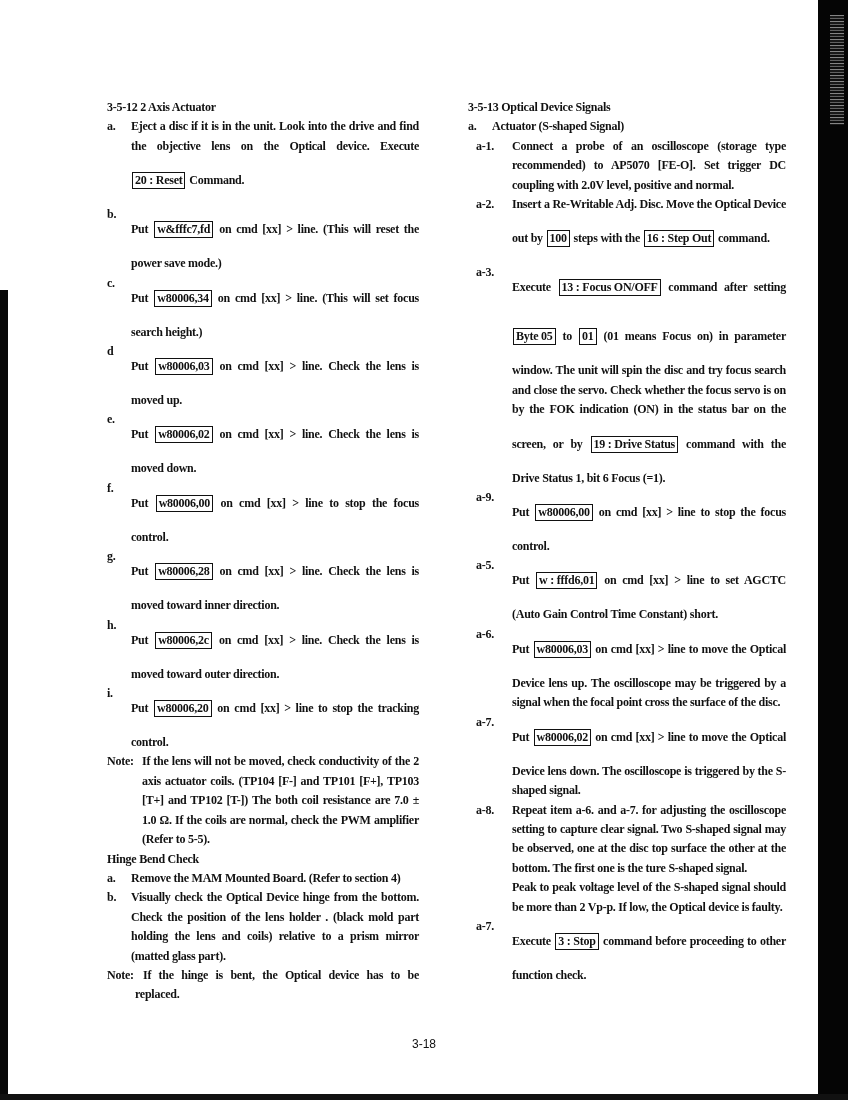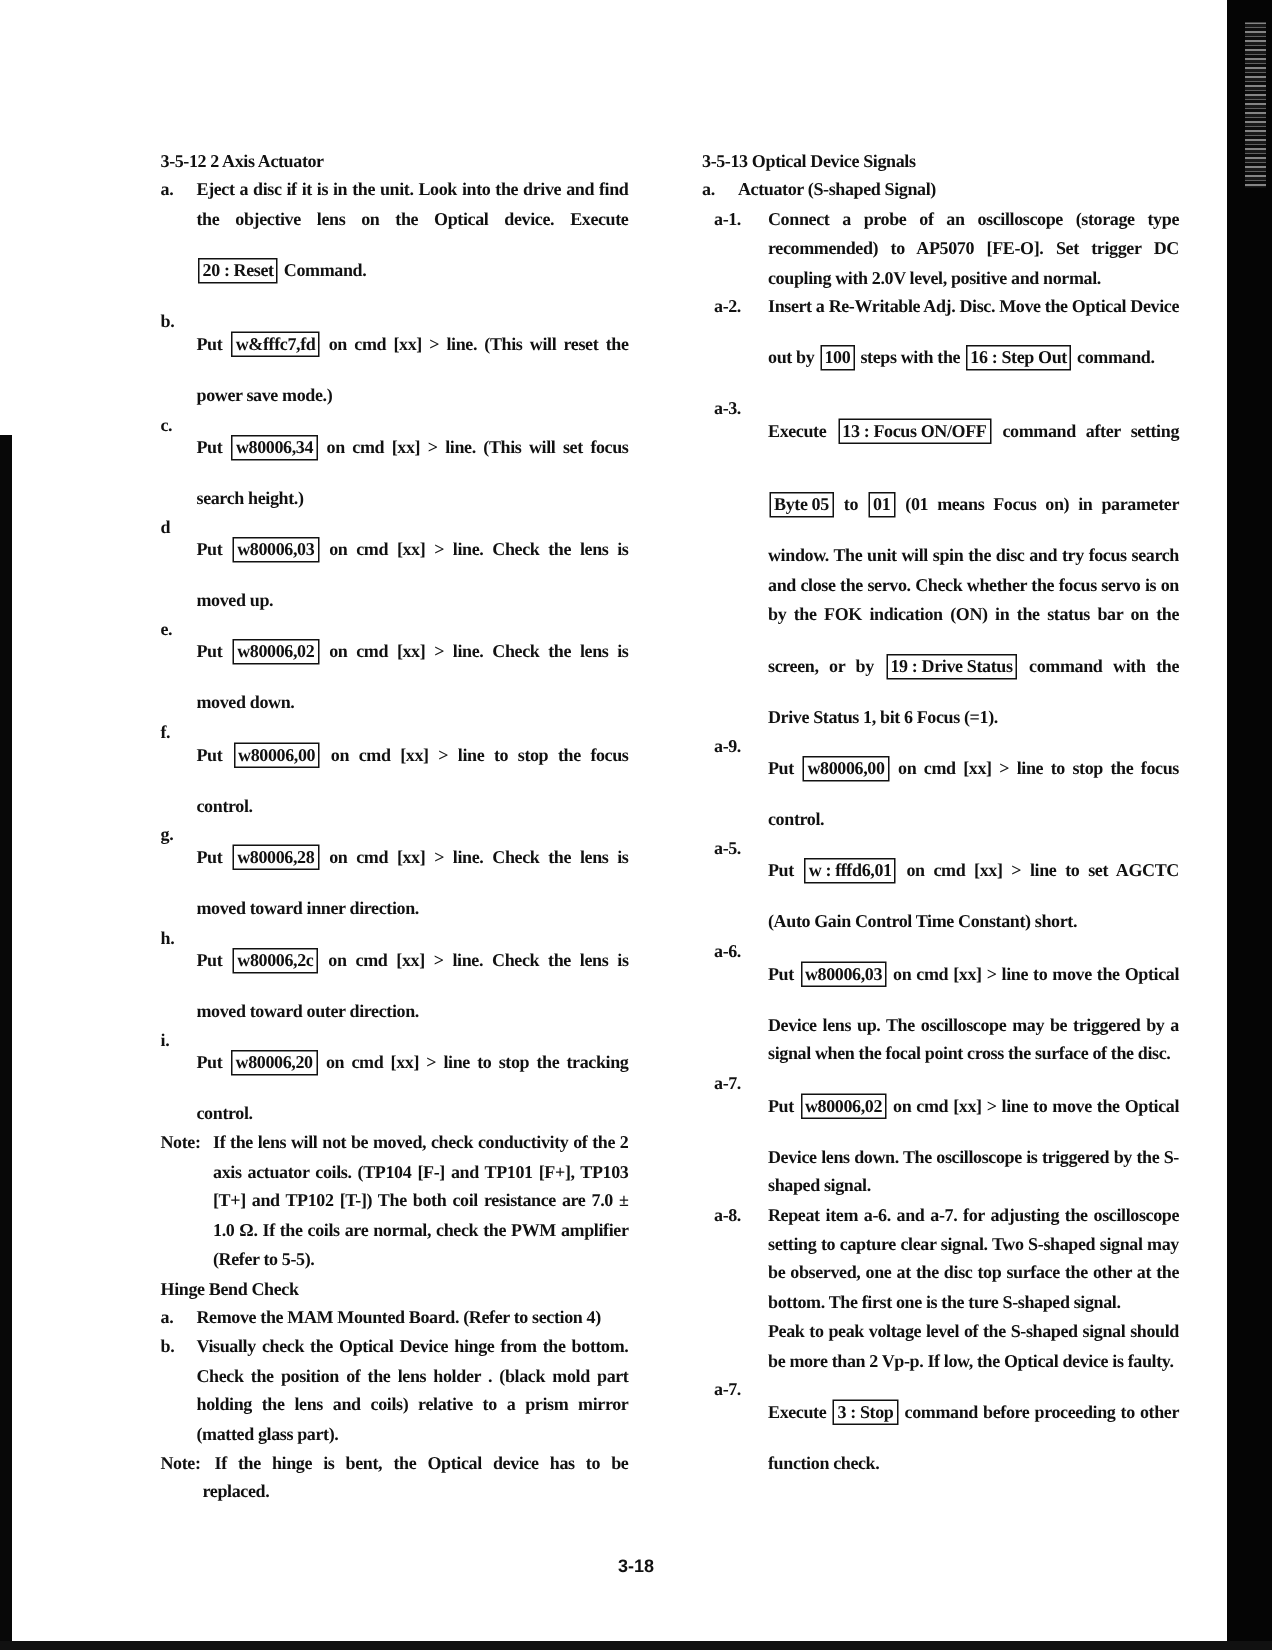--- a/index.html
+++ b/index.html
@@ -32,21 +32,21 @@
   .item { position:relative; padding-left:var(--ind); text-align:justify; }
   .item .lbl { position:absolute; left:var(--lbl); top:0; }
   .box {
     border:1px solid #111; padding:0 2px; line-height:15px; display:inline-block;
     margin:16px 1px;
   }
   .note-block { position:relative; padding-left:35px; text-align:justify; }
   .note-block .lbl { position:absolute; left:0; top:0; }
   .pagenum {
     position:absolute; top:1037px; left:0; width:848px; text-align:center;
-    font-family:"Liberation Sans", "DejaVu Sans", sans-serif; font-size:12px; font-weight:bold;
+    font-family:"Liberation Sans", "DejaVu Sans", sans-serif; font-size:12px; font-weight:normal;
   }
 </style>
 </head>
 <body>
 
 <div class="edge-right"></div>
 <div class="edge-right-noise"></div>
 <div class="edge-left"></div>
 <div class="edge-bottom"></div>
 

